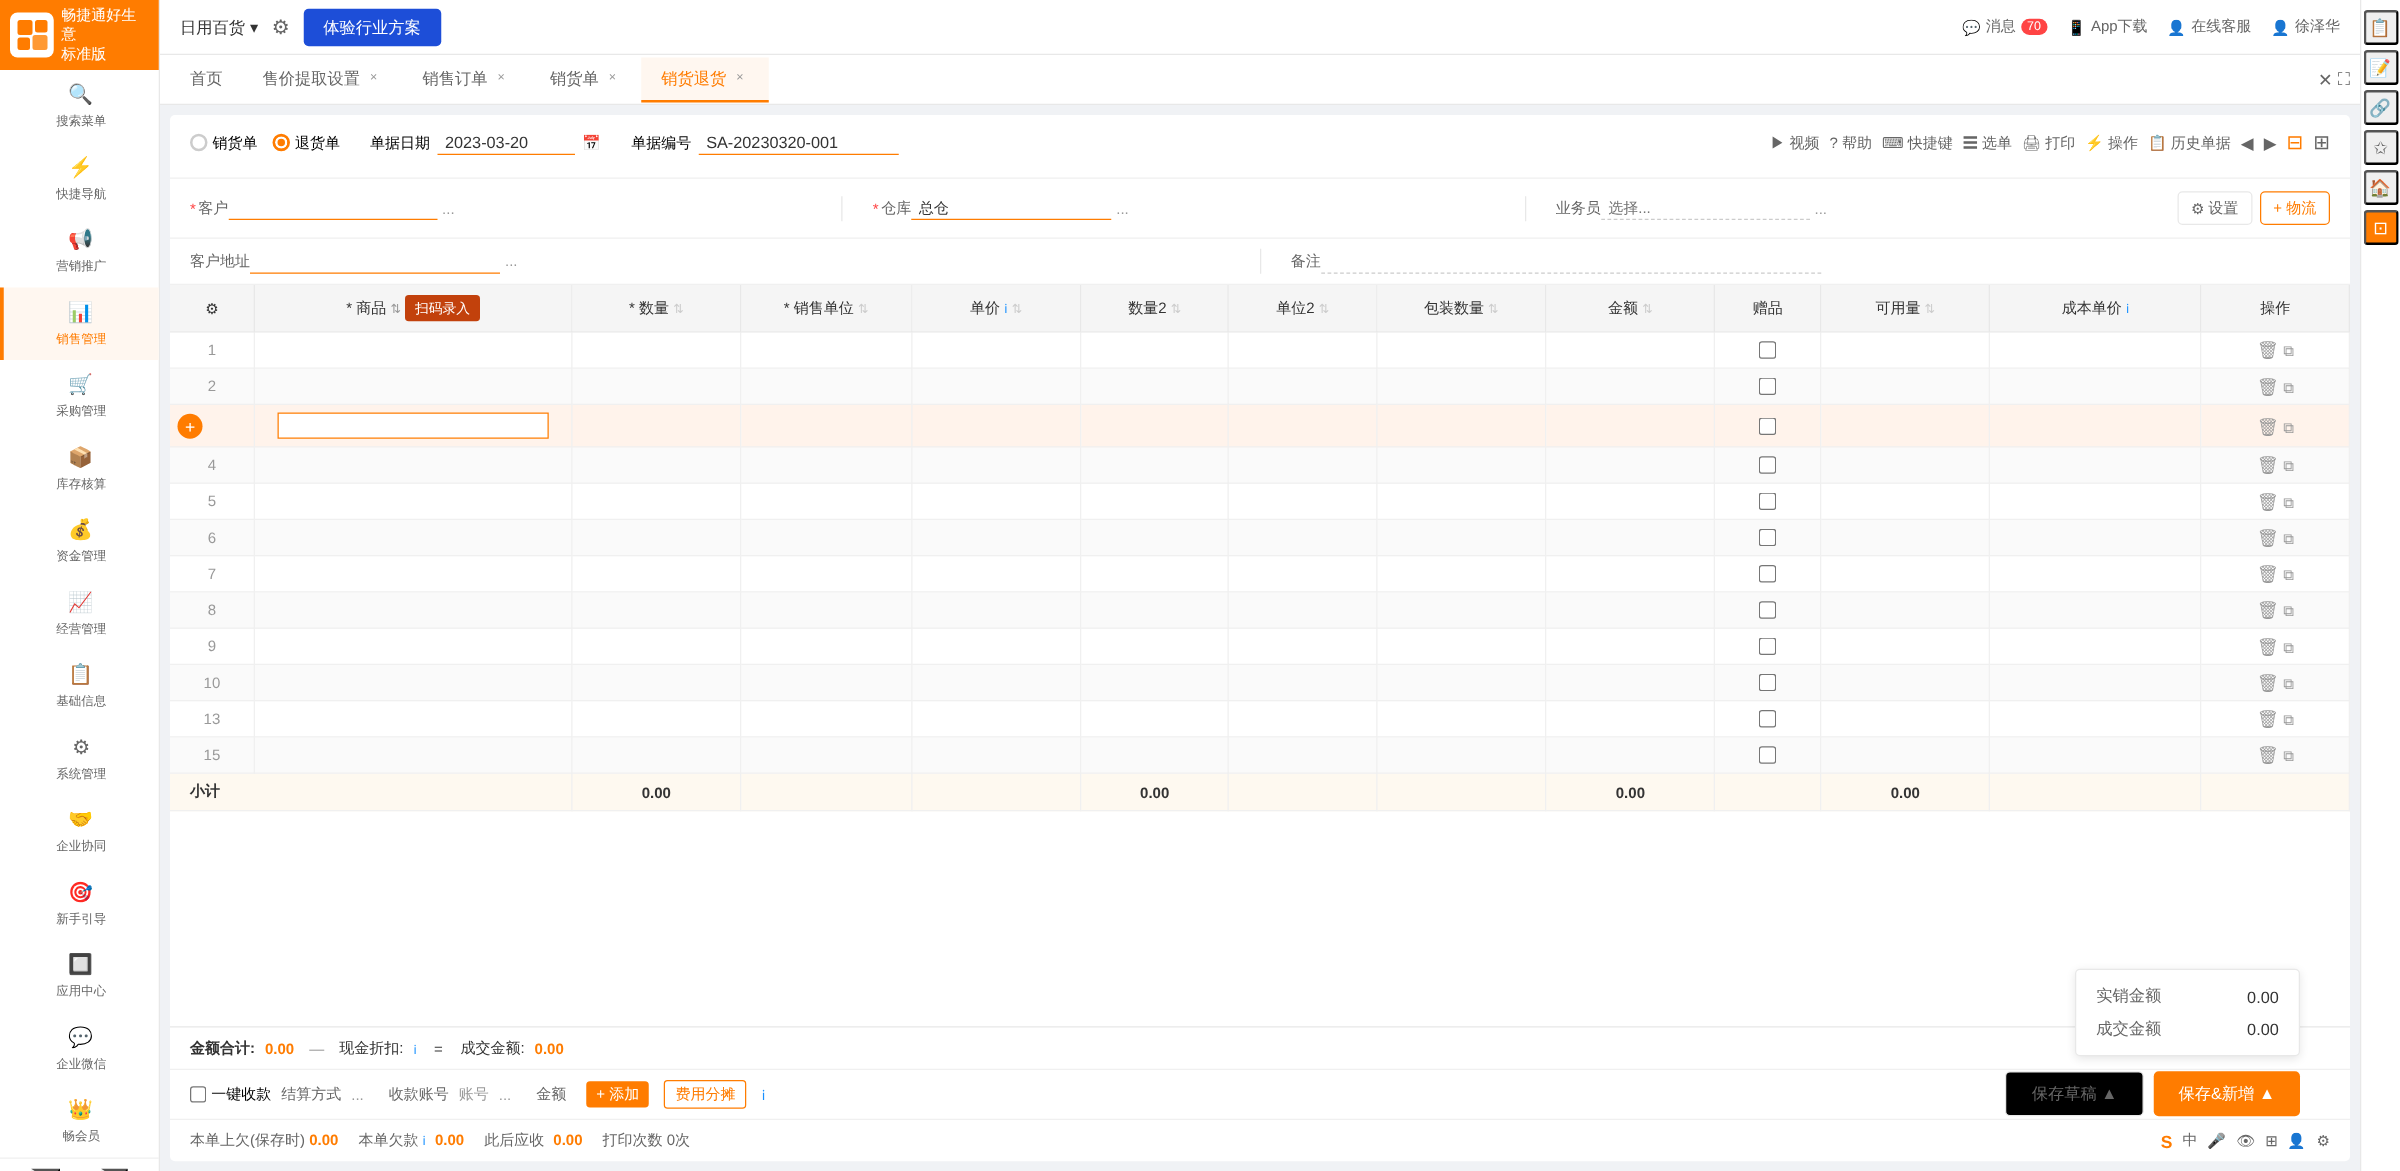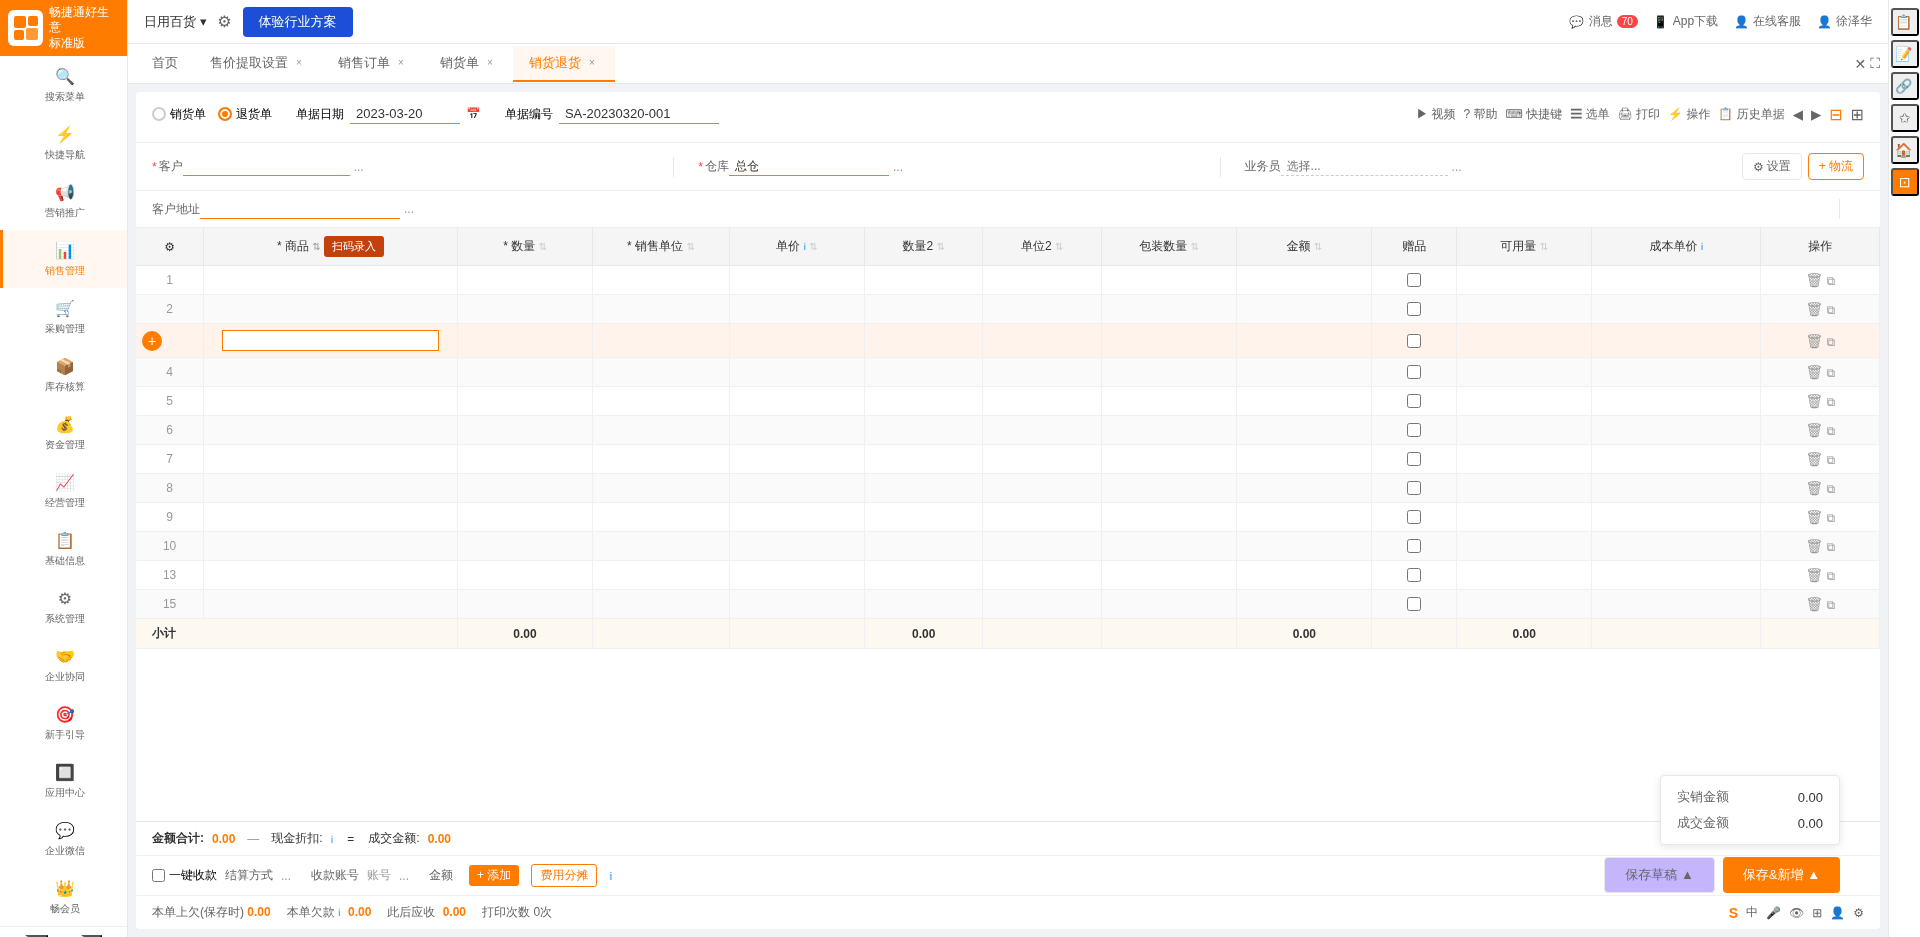--- a/index.html
+++ b/index.html
@@ -92,21 +92,21 @@
     .form-footer { flex-shrink: 0; border-top: 1px solid #e8e8e8; }
     .footer-row1 { padding: 8px 16px; display: flex; align-items: center; gap: 8px; font-size: 12px; color: #333; border-bottom: 1px solid #f0f0f0; }
     .footer-total { font-weight: bold; color: #333; }
     .footer-row2 { padding: 8px 16px; display: flex; align-items: center; gap: 8px; font-size: 12px; }
     .footer-checkbox { display: flex; align-items: center; gap: 4px; }
     .footer-info { padding: 8px 16px; display: flex; align-items: center; gap: 16px; font-size: 12px; color: #666; border-top: 1px solid #f0f0f0; justify-content: space-between; }
     .footer-info-left { display: flex; gap: 16px; }
     .summary-row { display: flex; justify-content: space-between; align-items: center; padding: 4px 0; font-size: 13px; }
     .summary-label { color: #666; }
     .summary-value { color: #333; font-weight: 500; }
-    .btn-save-draft { border: 1px solid #e8e8e8; background: #c4b5fd; color: #666; padding: 8px 20px; border-radius: 4px; cursor: pointer; font-size: 13px; }
+    .btn-save-draft { border: 1px solid #e8e8e8; background: #000000; color: #666; padding: 8px 20px; border-radius: 4px; cursor: pointer; font-size: 13px; }
     .btn-save-new { background: #ff7c00; color: #fff; border: none; padding: 8px 20px; border-radius: 4px; cursor: pointer; font-size: 13px; }
     
     
     .right-panel { width: 32px; background: #fff; border-left: 1px solid #e8e8e8; display: flex; flex-direction: column; align-items: center; padding-top: 8px; gap: 4px; flex-shrink: 0; }
     .right-panel-btn { width: 28px; height: 28px; display: flex; align-items: center; justify-content: center; color: #666; cursor: pointer; font-size: 14px; border-radius: 3px; }
     .right-panel-btn.active-panel { background: #ff7c00; color: #fff; }
     
     .content-wrapper { flex: 1; display: flex; flex-direction: column; overflow: hidden; position: relative; }
     
     input { outline: none; }
@@ -347,20 +347,24 @@
           </div>
         </div>
 
         <div class="form-fields2">
           <div class="field-group">
             <span class="field-label">客户地址</span>
             <input class="field-input" type="text" placeholder="" style="min-width: 200px;">
             <span class="field-dots">...</span>
           </div>
           <div class="field-divider"></div>
+          <div class="field-group">
+            <span class="field-label">备注</span>
+            <input class="field-input-plain" type="text" style="min-width: 400px;" placeholder="">
+          </div>
         </div>
 
         <div class="table-container">
           <table>
             <thead>
               <tr>
                 <th class="col-num">⚙</th>
                 <th class="col-product">
                   * 商品
                   <span style="color:#999;font-size:10px;">⇅</span>

